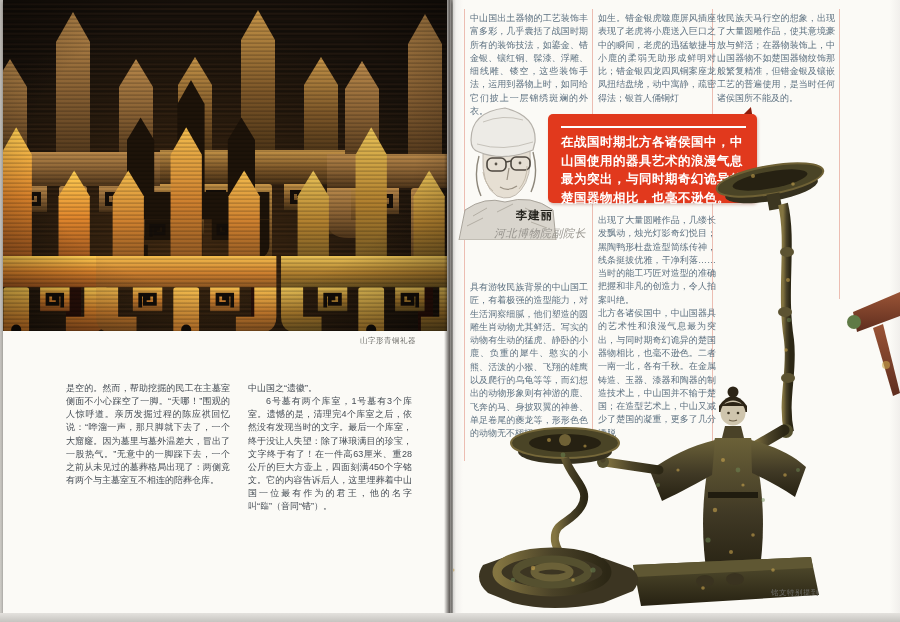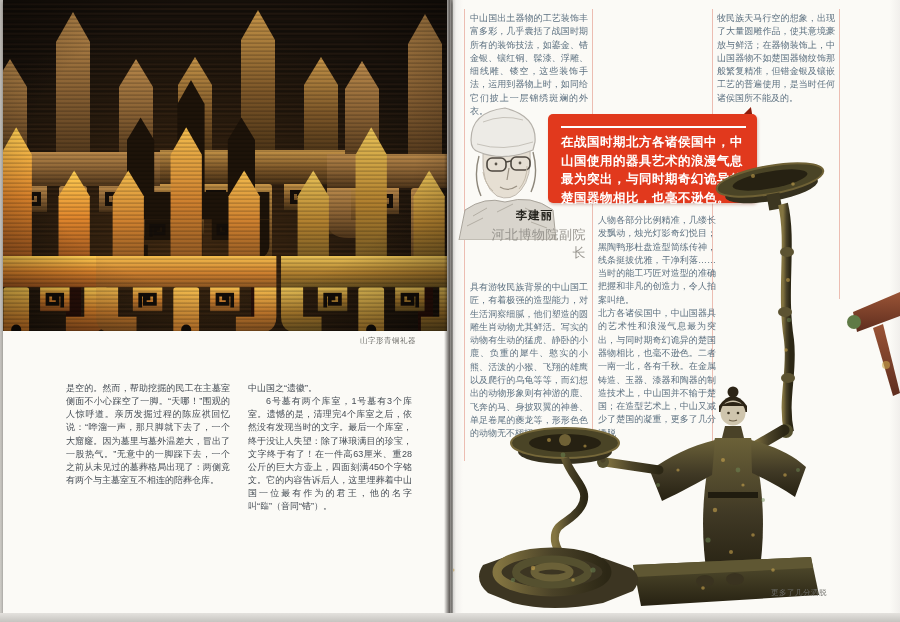--- a/index.html
+++ b/index.html
@@ -40,21 +40,21 @@
   }
   .quote-rule{position:absolute;left:13px;right:11px;top:12px;height:2px;background:#ffffff;}
   .quote-text{
     position:absolute;left:13px;right:9px;top:19px;
     color:#ffffff;font-weight:bold;font-size:12.5px;line-height:18.5px;letter-spacing:.5px;text-align:left;
   }
   .quote-fold{position:absolute;left:286px;top:107px;width:14px;height:12px;z-index:9;
     background:#8f1d0c;clip-path:polygon(0 100%,100% 100%,85% 0);}
   .expert{position:absolute;left:30px;top:208px;width:103px;text-align:right;z-index:6;}
   .expert-name{font-size:11.5px;font-weight:bold;color:#26251f;letter-spacing:1px;text-align:center;}
-  .expert-title{font-size:13px;color:#97948e;margin-top:3px;letter-spacing:.5px;}
+  .expert-title{font-size:11px;color:#97948e;margin-top:3px;letter-spacing:.5px;font-style:italic;}
   .statue{position:absolute;left:0;top:140px;width:447px;height:473px;z-index:20;pointer-events:none;}
   .bottom-strip{position:absolute;left:0;top:613px;width:900px;height:9px;
     background:linear-gradient(#e4e2de,#c6c4c0);z-index:40;}
 </style>
 </head>
 <body>
 
 <div>
 
   <section class="page page-left">
@@ -154,20 +154,23 @@
   <section class="page page-right">
 
     <div class="vrule vr1"></div>
     <div class="vrule vr2"></div>
     <div class="vrule vr3"></div>
     <div class="vrule vr4"></div>
 
     <div class="col rp-text r-c1">
       <p>中山国出土器物的工艺装饰丰富多彩，几乎囊括了战国时期所有的装饰技法，如鎏金、错金银、镶红铜、髹漆、浮雕、细线雕、镂空，这些装饰手法，运用到器物上时，如同给它们披上一层锦绣斑斓的外衣。</p>
     </div>
+    <div class="col rp-text r-c2">
+      <p>如生。错金银虎噬鹿屏风插座表现了老虎将小鹿送入巨口之中的瞬间，老虎的迅猛敏捷与小鹿的柔弱无助形成鲜明对比；错金银四龙四凤铜案座龙凤扭结盘绕，动中寓静，疏密得法；银首人俑铜灯</p>
+    </div>
     <div class="col rp-text r-c3">
       <p>牧民族天马行空的想象，出现了大量圆雕作品，使其意境豪放与鲜活；在器物装饰上，中山国器物不如楚国器物纹饰那般繁复精准，但错金银及镶嵌工艺的普遍使用，是当时任何诸侯国所不能及的。</p>
     </div>
 
     <div class="portrait">
       <svg width="108" height="148" viewBox="0 0 108 148">
         <path d="M12,118 Q32,104 52,110 Q78,102 100,118 L103,148 L6,148 Z" fill="#d9d5cd" stroke="#a9a49b" stroke-width="1"></path>
         <path d="M20,124 L34,116 M44,120 L60,112 M72,116 L88,124 M14,134 L30,126 M78,130 L94,136" stroke="#b3aea4" stroke-width="1" fill="none"></path>
         <path d="M30,62 Q28,94 44,104 Q58,110 68,98 Q79,85 77,58 Z" fill="#e6dfd3" stroke="#c1bab0" stroke-width="1"></path>
         <path d="M26,60 Q50,70 80,58 L82,50 Q84,24 52,16 Q18,20 18,48 Q18,58 26,60 Z" fill="#edebe6" stroke="#b5b1aa" stroke-width="1.2"></path>
@@ -188,21 +191,21 @@
       <div class="quote-rule"></div>
       <div class="quote-text">在战国时期北方各诸侯国中，中山国使用的器具艺术的浪漫气息最为突出，与同时期奇幻诡异的楚国器物相比，也毫不逊色。</div>
     </div>
 
     <div class="expert">
       <div class="expert-name">李建丽</div>
       <div class="expert-title">河北博物院副院长</div>
     </div>
 
     <div class="col rp-text r-c2b">
-      <p>人物各部分比例精准，几缕长发飘动，烛光灯影奇幻悦目；黑陶鸭形杜盘造型简练传神，线条挺拔优雅，干净利落……当时的能工巧匠对造型的准确把握和非凡的创造力，令人拍案叫绝。</p>
+      <p>出现了大量圆雕作品，几缕长发飘动，烛光灯影奇幻悦目；黑陶鸭形杜盘造型简练传神，线条挺拔优雅，干净利落……当时的能工巧匠对造型的准确把握和非凡的创造力，令人拍案叫绝。</p>
       <p>北方各诸侯国中，中山国器具的艺术性和浪漫气息最为突出，与同时期奇幻诡异的楚国器物相比，也毫不逊色。二者一南一北，各有千秋。在金属铸造、玉器、漆器和陶器的制造技术上，中山国并不输于楚国；在造型艺术上，中山又减少了楚国的凝重，更多了几分洒脱</p>
     </div>
     <div class="col rp-text r-c1b">
       <p>具有游牧民族背景的中山国工匠，有着极强的造型能力，对生活洞察细腻，他们塑造的圆雕生肖动物尤其鲜活。写实的动物有生动的猛虎、静卧的小鹿、负重的犀牛、憨实的小熊、活泼的小猴、飞翔的雄鹰以及爬行的乌龟等等，而幻想出的动物形象则有神游的鹿、飞奔的马、身披双翼的神兽、单足卷尾的夔龙等，形形色色的动物无不栩栩</p>
     </div>
 
     <div class="statue">
       <svg width="447" height="473" viewBox="0 0 447 473">
         <defs>
           <linearGradient id="bronzeV" x1="0" y1="0" x2="1" y2="0">
@@ -312,18 +315,18 @@
           <circle cx="336" cy="180" r="2.2"></circle>
             <circle cx="110" cy="315" r="2.4"></circle>
             <circle cx="140" cy="430" r="2.6"></circle>
           <circle cx="60" cy="440" r="2.2"></circle>
             <circle cx="205" cy="345" r="2"></circle>
             <circle cx="345" cy="330" r="2"></circle>
         </g>
       </svg>
     </div>
 
-    <div class="caption cap-lamp">更多了几分洒脱</div>
+    <div class="caption cap-lamp">铭文特别提到</div>
   </section>
 
   <div class="gutter"></div>
   <div class="bottom-strip"></div>
 </div>
 
 </body></html>

